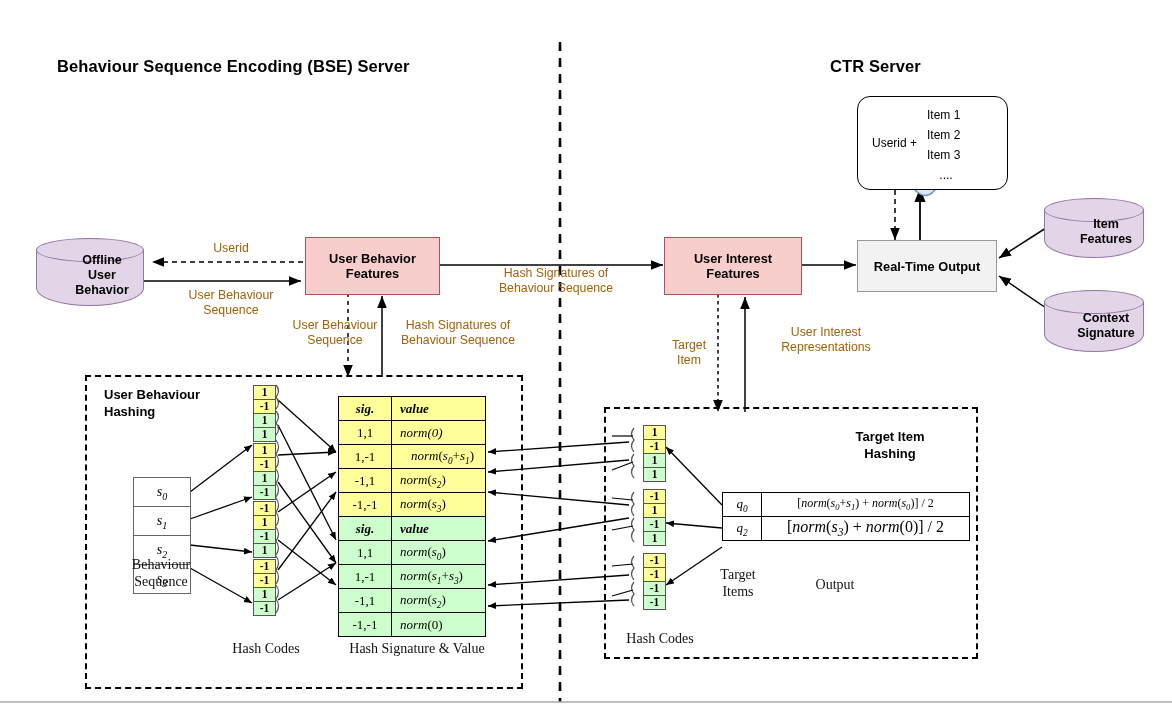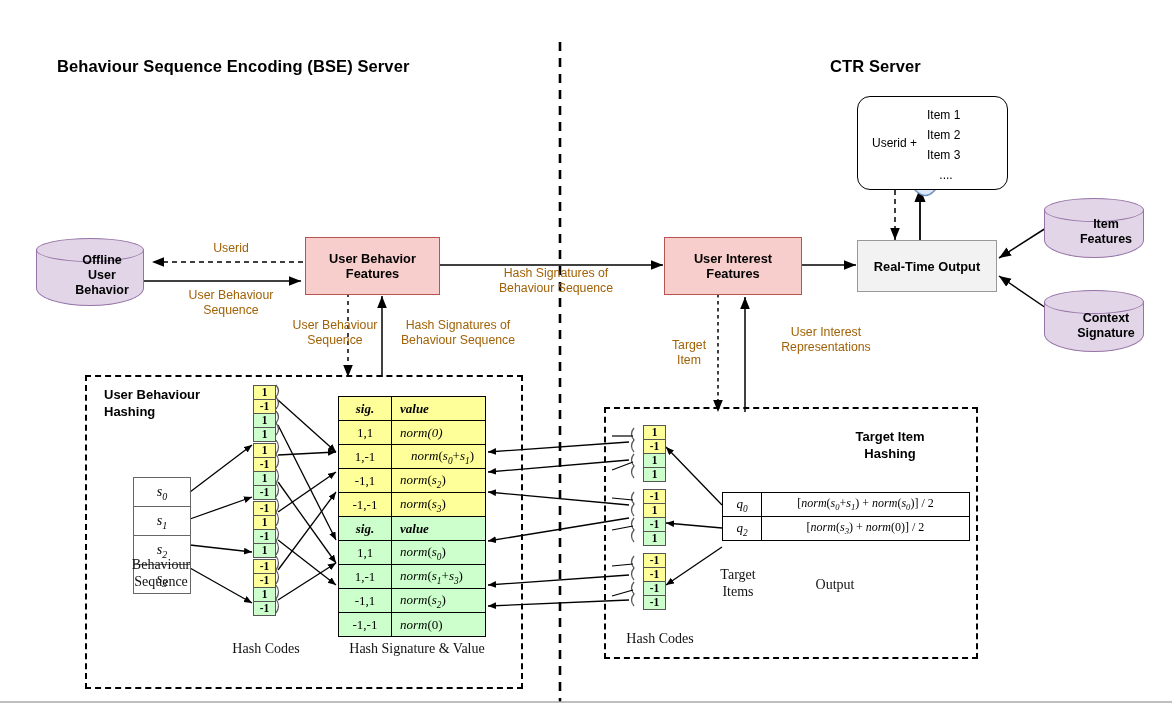--- a/index.html
+++ b/index.html
@@ -325,20 +325,20 @@
 
 <div class="abs" style="left:722px;top:492px;">
   <table class="t white" style="width:248px;">
     <tbody>
         <tr>
           <td style="width:38px;font-style:italic;"><i>q<sub>0</sub></i></td>
       <td style="font-size:12px;">[<i>norm</i>(<i>s<sub>0</sub></i>+<i>s<sub>1</sub></i>) + <i>norm</i>(<i>s<sub>0</sub></i>)] / 2</td>
         </tr>
     <tr>
           <td style="font-style:italic;"><i>q<sub>2</sub></i></td>
-      <td style="font-size:12px;">[<i>norm</i>(<i>s<sub>3</sub></i>) + <i>norm</i>(0)] / 2</td>
+      <td style="font-size:16px;">[<i>norm</i>(<i>s<sub>3</sub></i>) + <i>norm</i>(0)] / 2</td>
         </tr>
   </tbody>
     </table>
 </div>
 <div class="abs lbl-serif" style="left:706px;top:566px;width:64px;white-space:pre-line;">Target
 Items</div>
 <div class="abs lbl-serif" style="left:800px;top:576px;width:70px;">Output</div>
 
 </body></html>

